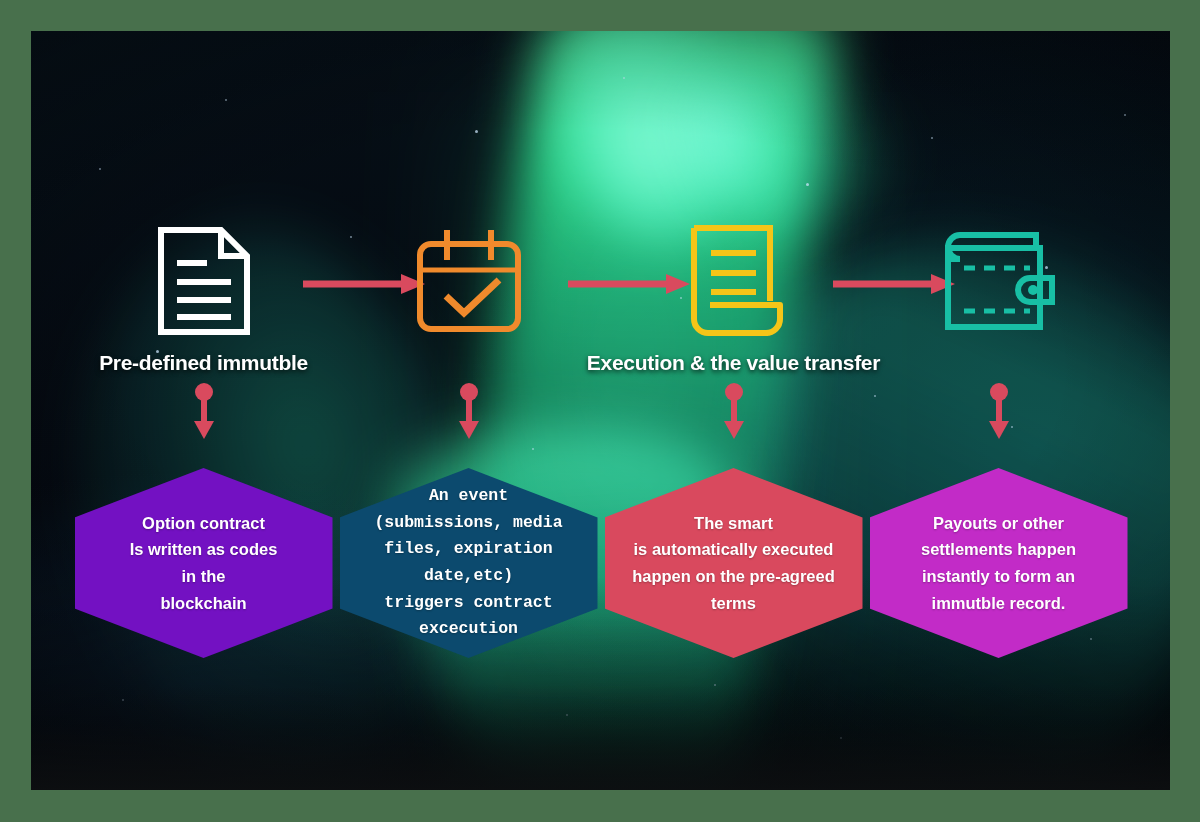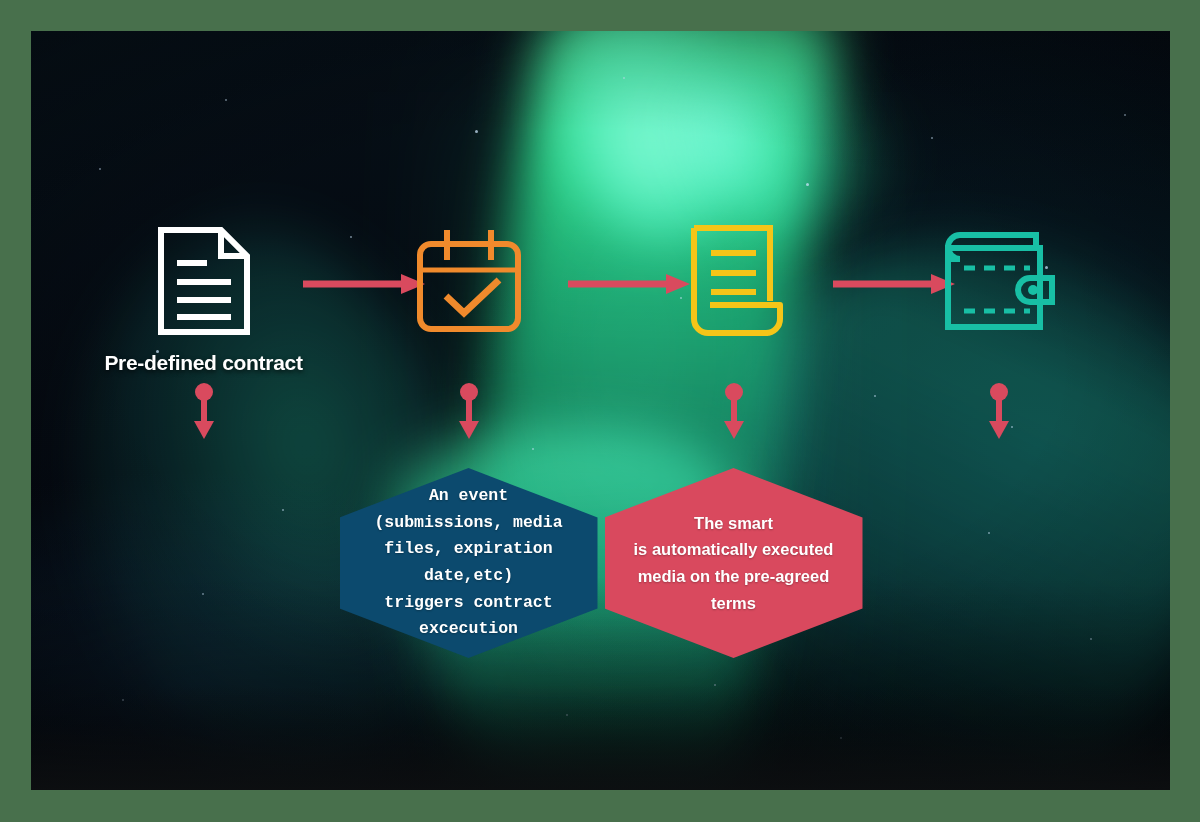--- a/index.html
+++ b/index.html
@@ -330,27 +330,35 @@
         <div class="icon-wrap">
           <svg width="98" height="112" viewBox="0 0 98 112">
             <path d="M6 5 H66 L92 31 V107 H6 Z" fill="none" stroke="#FFFFFF" stroke-width="6" stroke-linejoin="miter"></path>
             <path d="M66 5 V31 H92" fill="none" stroke="#FFFFFF" stroke-width="6" stroke-linejoin="miter"></path>
             <line x1="22" y1="38" x2="52" y2="38" stroke="#FFFFFF" stroke-width="6" stroke-linecap="butt"></line>
             <line x1="22" y1="57" x2="76" y2="57" stroke="#FFFFFF" stroke-width="6" stroke-linecap="butt"></line>
             <line x1="22" y1="75" x2="76" y2="75" stroke="#FFFFFF" stroke-width="6" stroke-linecap="butt"></line>
             <line x1="22" y1="92" x2="76" y2="92" stroke="#FFFFFF" stroke-width="6" stroke-linecap="butt"></line>
           </svg>
         </div>
-        <div class="heading">Pre-defined contract</div>
+        <div class="heading">Pre-defined immutble</div>
         <div class="down-arrow">
           <svg width="26" height="58" viewBox="0 0 26 58">
             <circle cx="13" cy="9" r="9" fill="#D94A5E"></circle>
             <line x1="13" y1="9" x2="13" y2="42" stroke="#D94A5E" stroke-width="6"></line>
             <polygon points="3,38 23,38 13,56" fill="#D94A5E"></polygon>
           </svg>
+        </div>
+        <div class="hex-wrap">
+          <div class="hexagon" style="background:#7311C2;">
+            <div class="hex-text">Option contract
+Is written as codes
+in the
+blockchain</div>
+          </div>
         </div>
       </div>
 
       <div class="column col-1">
         <div class="icon-wrap">
           <svg width="112" height="110" viewBox="0 0 112 110">
             <rect x="7" y="18" width="98" height="85" rx="11" ry="11" fill="none" stroke="#F08A2C" stroke-width="6"></rect>
             <line x1="7" y1="44" x2="105" y2="44" stroke="#F08A2C" stroke-width="5"></line>
             <line x1="34" y1="4" x2="34" y2="34" stroke="#F08A2C" stroke-width="6" stroke-linecap="butt"></line>
             <line x1="78" y1="4" x2="78" y2="34" stroke="#F08A2C" stroke-width="6" stroke-linecap="butt"></line>
@@ -379,32 +387,33 @@
         <div class="icon-wrap">
           <svg width="108" height="116" viewBox="0 0 108 116">
             <path d="M14 5 H90 V78" fill="none" stroke="#F5C518" stroke-width="6" stroke-linejoin="miter"></path>
             <path d="M14 5 V96 a14 14 0 0 0 14 14 H88" fill="none" stroke="#F5C518" stroke-width="6" stroke-linejoin="round"></path>
             <path d="M30 82 H100 V96 a14 14 0 0 1 -14 14 H28" fill="none" stroke="#F5C518" stroke-width="6" stroke-linejoin="round"></path>
             <line x1="31" y1="30" x2="76" y2="30" stroke="#F5C518" stroke-width="6"></line>
             <line x1="31" y1="50" x2="76" y2="50" stroke="#F5C518" stroke-width="6"></line>
             <line x1="31" y1="69" x2="76" y2="69" stroke="#F5C518" stroke-width="6"></line>
           </svg>
         </div>
+        <div class="heading">Execution &amp; the value transfer</div>
         <div class="down-arrow">
           <svg width="26" height="58" viewBox="0 0 26 58">
             <circle cx="13" cy="9" r="9" fill="#D94A5E"></circle>
             <line x1="13" y1="9" x2="13" y2="42" stroke="#D94A5E" stroke-width="6"></line>
             <polygon points="3,38 23,38 13,56" fill="#D94A5E"></polygon>
           </svg>
         </div>
         <div class="hex-wrap">
           <div class="hexagon" style="background:#D9495E;">
             <div class="hex-text">The smart
 is automatically executed
-media on the pre-agreed
+happen on the pre-agreed
 terms</div>
           </div>
         </div>
       </div>
 
       <div class="column col-3">
         <div class="icon-wrap">
           <svg width="122" height="110" viewBox="0 0 122 110">
             <path d="M98 22 V9 H22 a12 12 0 0 0 0 24 H10" fill="none" stroke="#18BFA5" stroke-width="6" stroke-linejoin="miter"></path>
             <path d="M10 22 V101 H102 V22 Z" fill="none" stroke="#18BFA5" stroke-width="6" stroke-linejoin="miter"></path>
@@ -414,17 +423,25 @@
             <circle cx="95" cy="64" r="5" fill="#18BFA5"></circle>
           </svg>
         </div>
         <div class="down-arrow">
           <svg width="26" height="58" viewBox="0 0 26 58">
             <circle cx="13" cy="9" r="9" fill="#D94A5E"></circle>
             <line x1="13" y1="9" x2="13" y2="42" stroke="#D94A5E" stroke-width="6"></line>
             <polygon points="3,38 23,38 13,56" fill="#D94A5E"></polygon>
           </svg>
         </div>
+        <div class="hex-wrap">
+          <div class="hexagon" style="background:#C22BC7;">
+            <div class="hex-text">Payouts or other
+settlements happen
+instantly to form an
+immutble record.</div>
+          </div>
+        </div>
       </div>
 
     </div>
   </div>
 </div>
 
 </body></html>

